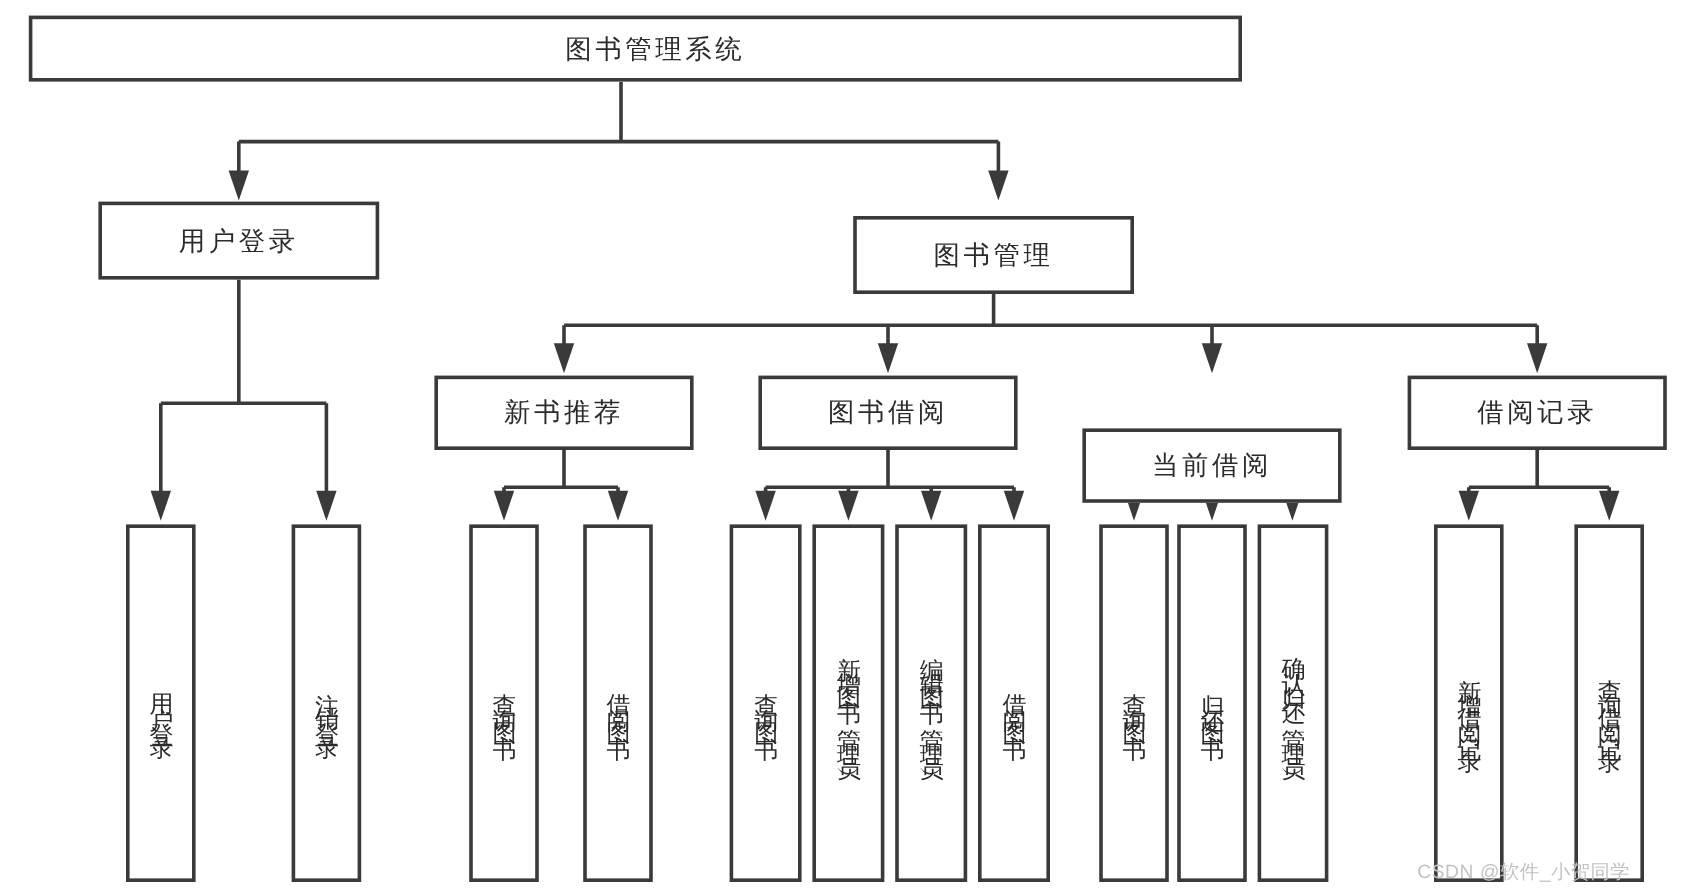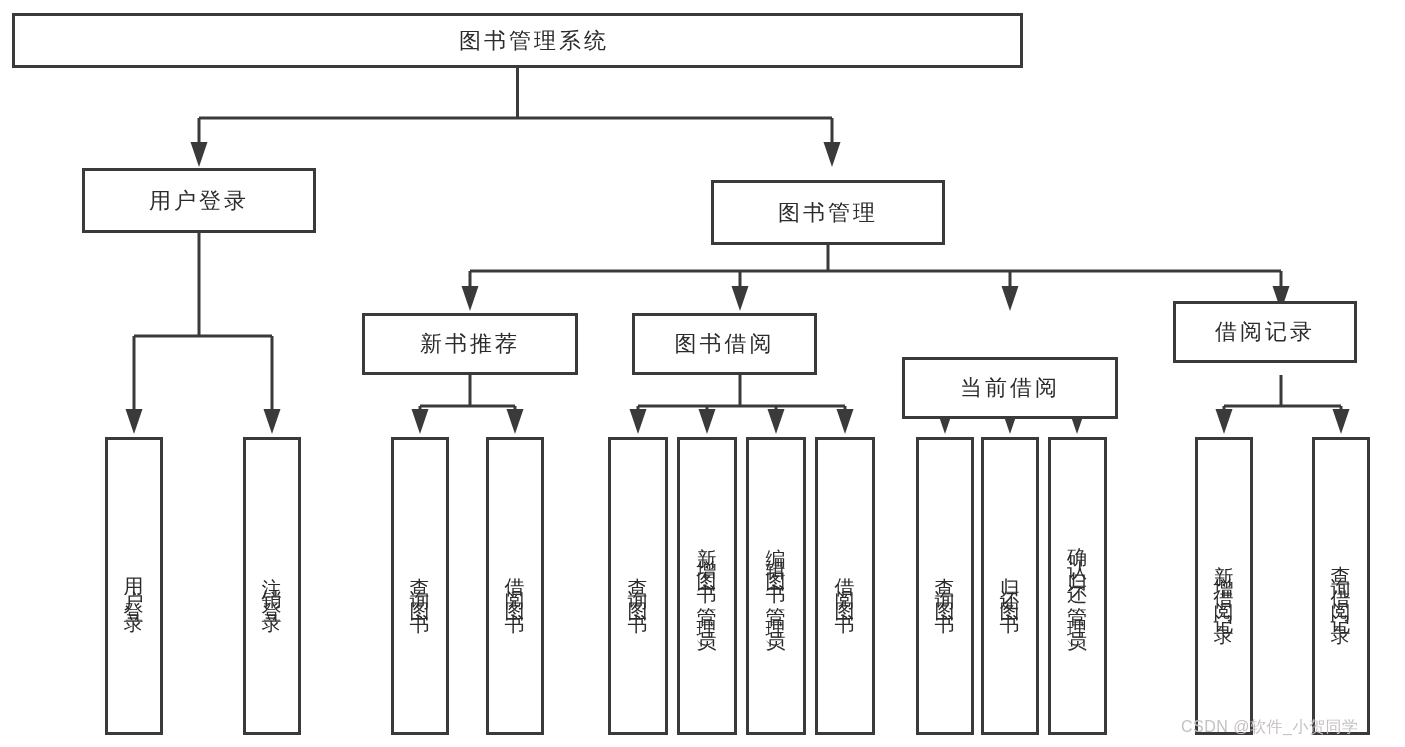--- a/index.html
+++ b/index.html
@@ -82,29 +82,29 @@
     <path d="M1010 375 L1010 406 M945 406 L1077 406 M945 406 L945 414 M1010 406 L1010 414 M1077 406 L1077 414" fill="none" stroke="#3a3a3a" stroke-width="3"></path>
     <polygon points="936.5,409 953.5,409 945,434" fill="#3a3a3a"></polygon>
     <polygon points="1001.5,409 1018.5,409 1010,434" fill="#3a3a3a"></polygon>
     <polygon points="1068.5,409 1085.5,409 1077,434" fill="#3a3a3a"></polygon>
 
     <path d="M1281 375 L1281 406 M1224 406 L1341 406 M1224 406 L1224 414 M1341 406 L1341 414" fill="none" stroke="#3a3a3a" stroke-width="3"></path>
     <polygon points="1215.5,409 1232.5,409 1224,434" fill="#3a3a3a"></polygon>
     <polygon points="1332.5,409 1349.5,409 1341,434" fill="#3a3a3a"></polygon>
   </svg>
 
-  <div class="box h" style="left:12px; top:13px; width:1011px; height:55px;padding-left:33px;">图书管理系统</div>
+  <div class="box h" style="left:24px; top:13px; width:1011px; height:55px;padding-left:33px;">图书管理系统</div>
 
   <div class="box h" style="left:82px; top:168px; width:234px; height:65px;">用户登录</div>
   <div class="box h" style="left:711px; top:180px; width:234px; height:65px;">图书管理</div>
 
   <div class="box h" style="left:362px; top:313px; width:216px; height:62px;">新书推荐</div>
-  <div class="box h" style="left:632px; top:313px; width:185px; height:62px;">图书借阅</div>
+  <div class="box h" style="left:632px; top:313px; width:216px; height:62px;">图书借阅</div>
   <div class="box h" style="left:902px; top:313px; width:216px; height:62px;margin-top:44px;">当前借阅</div>
-  <div class="box h" style="left:1173px; top:301px; width:184px; height:62px;">借阅记录</div>
+  <div class="box h" style="left:1173px; top:313px; width:216px; height:62px;">借阅记录</div>
 
   <div class="box v" style="left:105px; top:437px; width:58px; height:298px;">用户登录</div>
   <div class="box v" style="left:243px; top:437px; width:58px; height:298px;">注销登录</div>
 
   <div class="box v" style="left:391px; top:437px; width:58px; height:298px;">查询图书</div>
   <div class="box v" style="left:486px; top:437px; width:58px; height:298px;">借阅图书</div>
 
   <div class="box v" style="left:608px; top:437px; width:60px; height:298px;">查询图书</div>
   <div class="box v" style="left:677px; top:437px; width:60px; height:298px;">新增图书（管理员）</div>
   <div class="box v" style="left:746px; top:437px; width:60px; height:298px;">编辑图书（管理员）</div>

